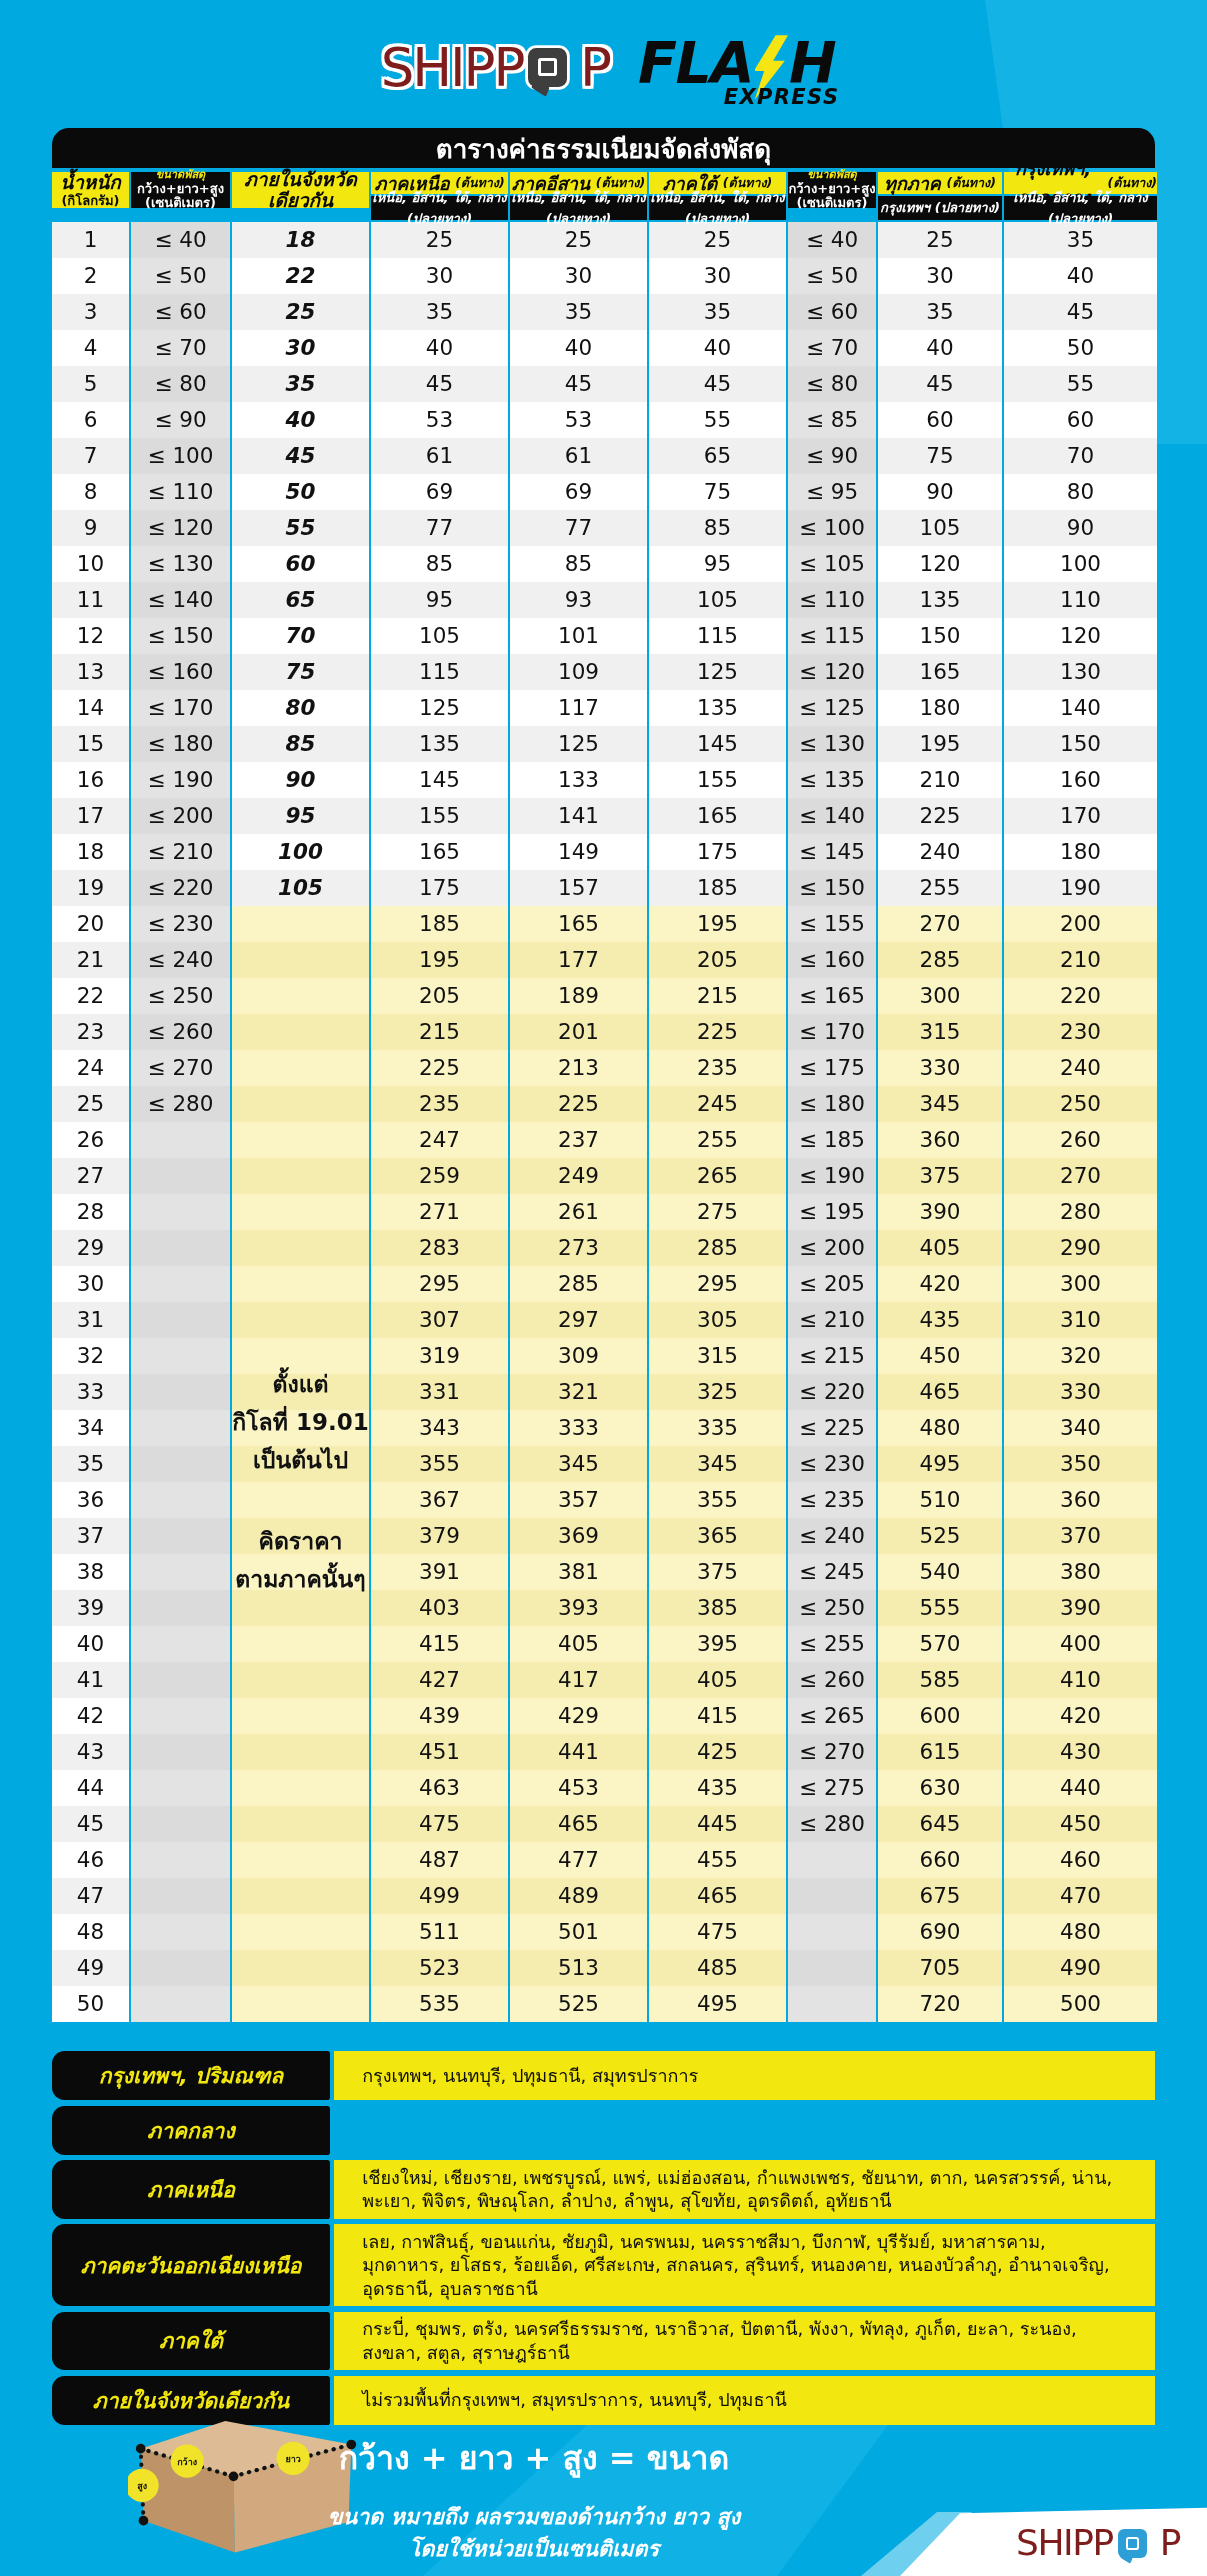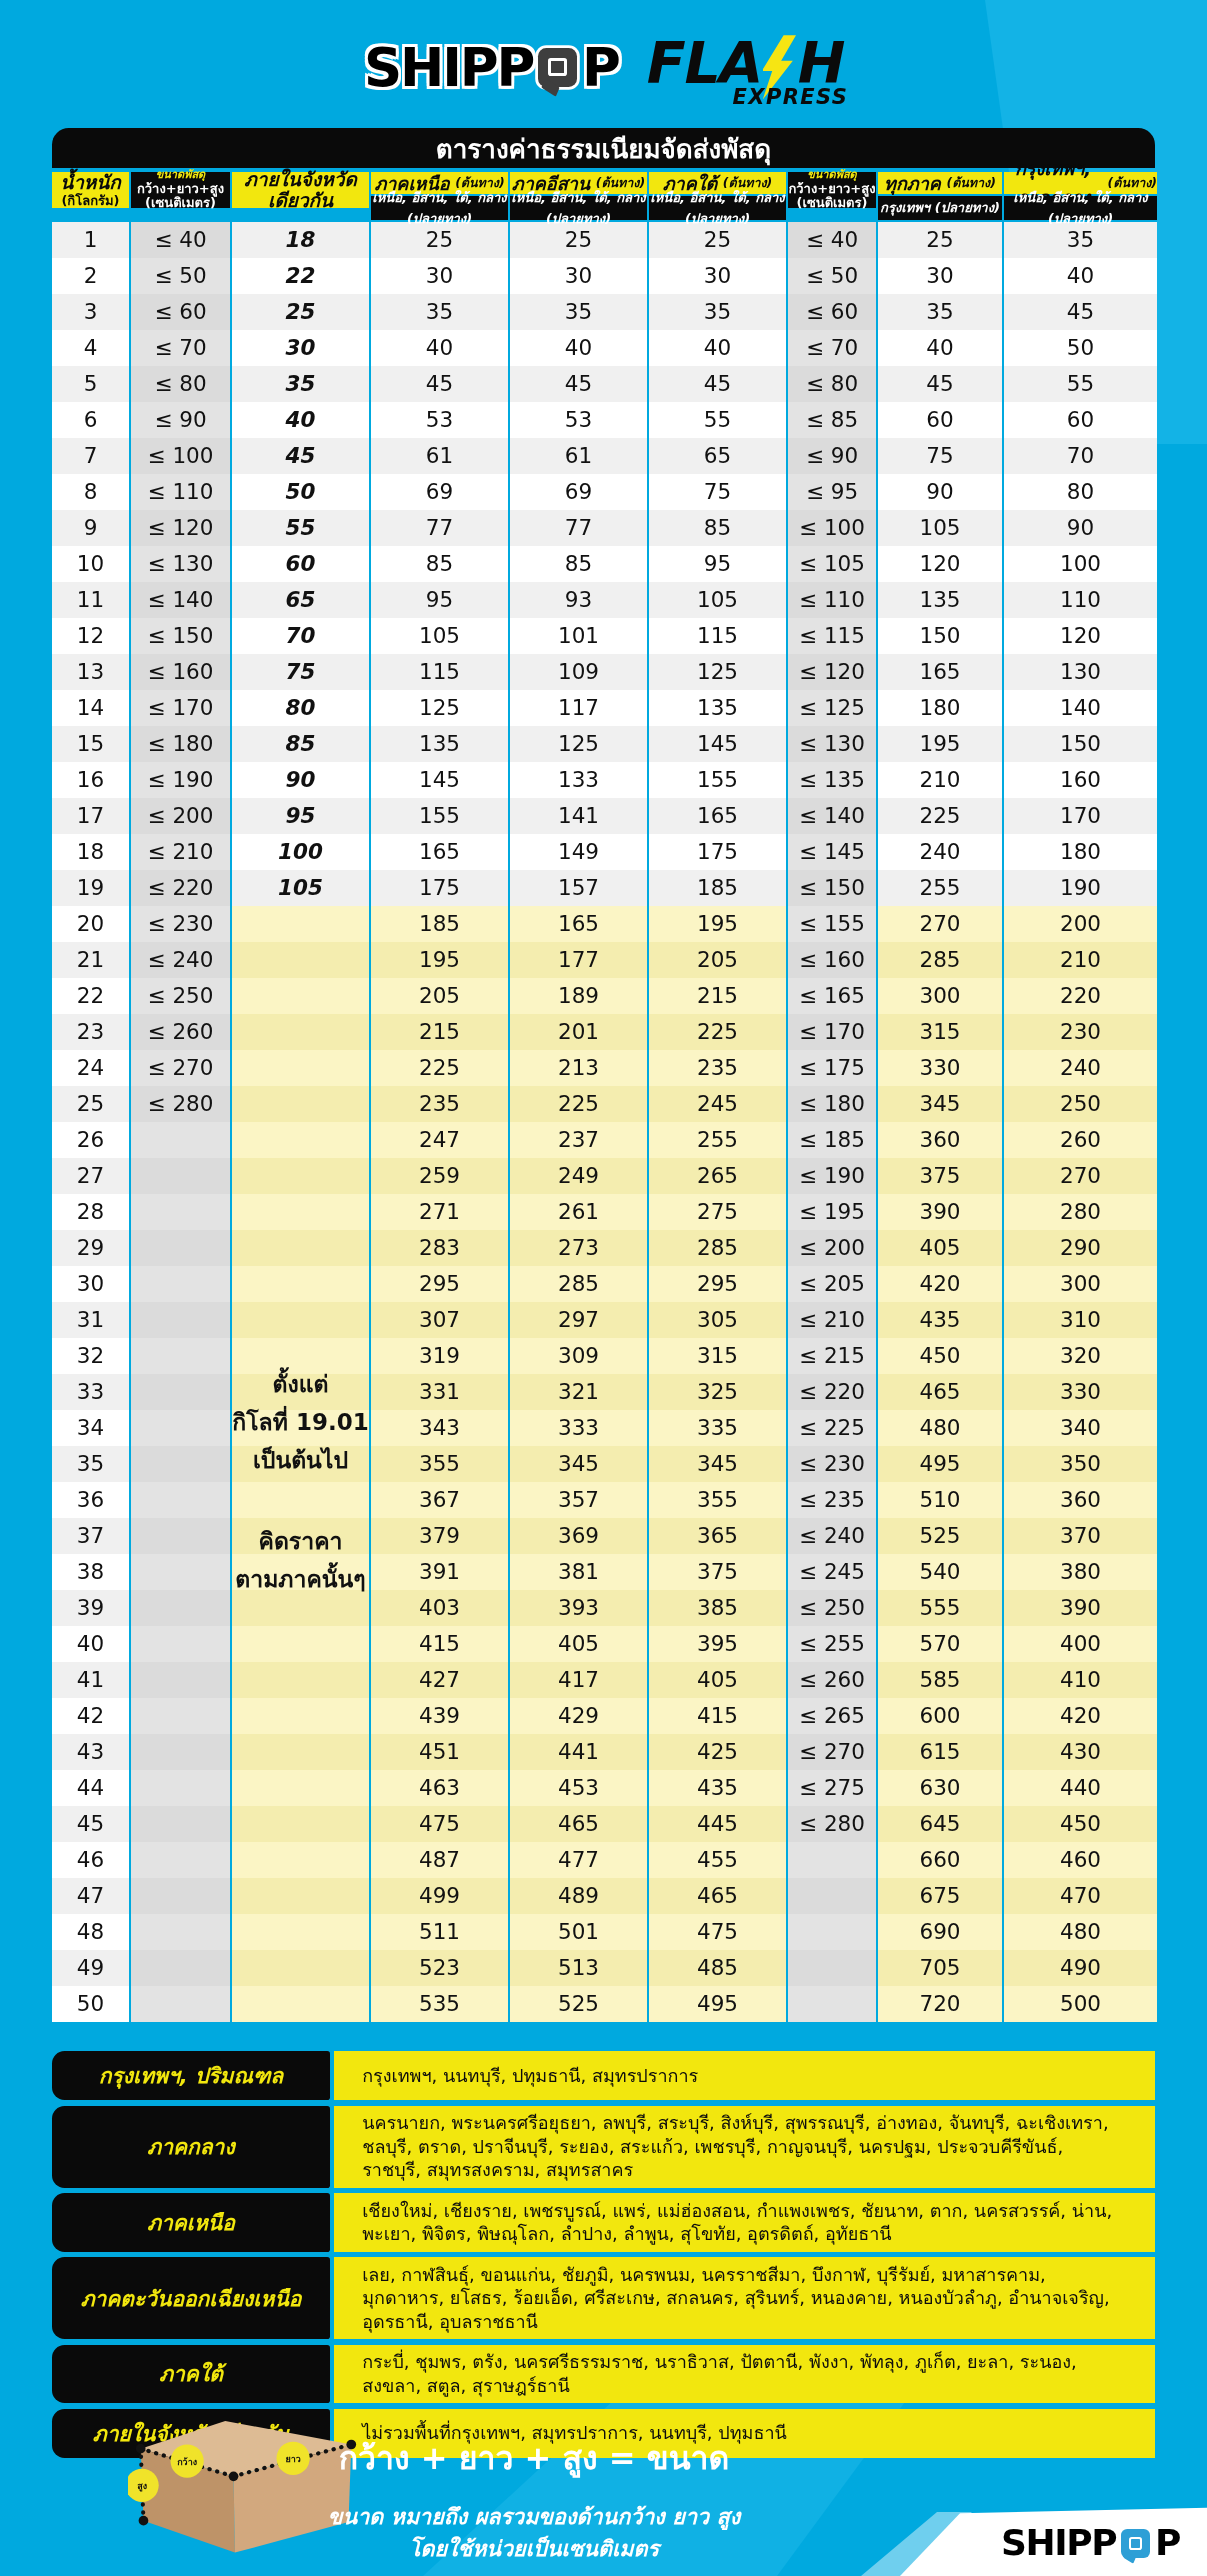--- a/index.html
+++ b/index.html
@@ -13,21 +13,21 @@
          clip-path:polygon(628px 0,916px 0,777px 189px,423px 189px);}
   .bg-wb-sliver{left:0;top:2505px;width:1208px;height:71px;background:#6FCFEE;
          clip-path:polygon(861px 71px,937px 7px,972px 7px,902px 71px);}
   .bg-wb{left:0;top:2505px;width:1208px;height:71px;background:#ffffff;
          clip-path:polygon(900px 71px,960px 8.3px,1208px 2.8px,1208px 71px);}
 
   
   .logo-row{position:absolute;top:35px;left:0;width:1208px;height:64px;
             display:flex;align-items:center;justify-content:center;gap:28px;}
   .shippop{display:inline-flex;align-items:center;gap:4.9px;}
-  .shippop .txt{font-weight:700;font-size:53px;letter-spacing:-2.1px;color:#000000;line-height:1;}
+  .shippop .txt{font-weight:400;font-size:53px;letter-spacing:-2.1px;color:#7f1d1d;line-height:1;margin-left:8px;}
   .shippop.outlined .txt{text-shadow:-2.8px -2.8px 0 #fff,2.8px -2.8px 0 #fff,-2.8px 2.8px 0 #fff,2.8px 2.8px 0 #fff,
                          -2.8px 0 0 #fff,2.8px 0 0 #fff,0 -2.8px 0 #fff,0 2.8px 0 #fff;}
   .sp-bubble{position:relative;width:39px;height:39px;background:#3E3E3E;border-radius:8.3px;
              display:flex;align-items:center;justify-content:center;}
   .shippop.outlined .sp-bubble{box-shadow:0 0 0 2.8px #fff;}
   .sp-bubble::after{content:"";position:absolute;left:5.6px;bottom:-7px;width:12.5px;height:12.5px;
              background:inherit;transform:skewX(30deg) rotate(45deg);border-radius:1.4px;}
   .sp-hole{width:12.5px;height:12.5px;border:3.5px solid #fff;border-radius:2.8px;background:transparent;}
   .flash{position:relative;display:inline-flex;align-items:flex-start;}
   .flash .ftxt{font-weight:900;font-style:italic;font-size:57px;line-height:1;color:#0A0A0A;letter-spacing:-1.4px;}
@@ -699,21 +699,20 @@
     </table>
   </div>
 
   <div class="legend" id="legend">
       <div class="lg-row">
         <div class="lg-label">กรุงเทพฯ, ปริมณฑล</div>
         <div class="lg-content">กรุงเทพฯ, นนทบุรี, ปทุมธานี, สมุทรปราการ</div>
       </div>
       <div class="lg-row">
         <div class="lg-label">ภาคกลาง</div>
-        <div class="lg-content">นครนายก, พระนครศรีอยุธยา, ลพบุรี, สระบุรี, สิงห์บุรี, สุพรรณบุรี, อ่างทอง, จันทบุรี, ฉะเชิงเทรา, ชลบุรี, ตราด, ปราจีนบุรี, ระยอง, สระแก้ว, เพชรบุรี, กาญจนบุรี, นครปฐม, ประจวบคีรีขันธ์, ราชบุรี, สมุทรสงคราม, สมุทรสาคร</div>
       </div>
       <div class="lg-row">
         <div class="lg-label">ภาคเหนือ</div>
         <div class="lg-content">เชียงใหม่, เชียงราย, เพชรบูรณ์, แพร่, แม่ฮ่องสอน, กำแพงเพชร, ชัยนาท, ตาก, นครสวรรค์, น่าน, พะเยา, พิจิตร, พิษณุโลก, ลำปาง, ลำพูน, สุโขทัย, อุตรดิตถ์, อุทัยธานี</div>
       </div>
       <div class="lg-row">
         <div class="lg-label">ภาคตะวันออกเฉียงเหนือ</div>
         <div class="lg-content">เลย, กาฬสินธุ์, ขอนแก่น, ชัยภูมิ, นครพนม, นครราชสีมา, บึงกาฬ, บุรีรัมย์, มหาสารคาม, มุกดาหาร, ยโสธร, ร้อยเอ็ด, ศรีสะเกษ, สกลนคร, สุรินทร์, หนองคาย, หนองบัวลำภู, อำนาจเจริญ, อุดรธานี, อุบลราชธานี</div>
       </div>
       <div class="lg-row">

